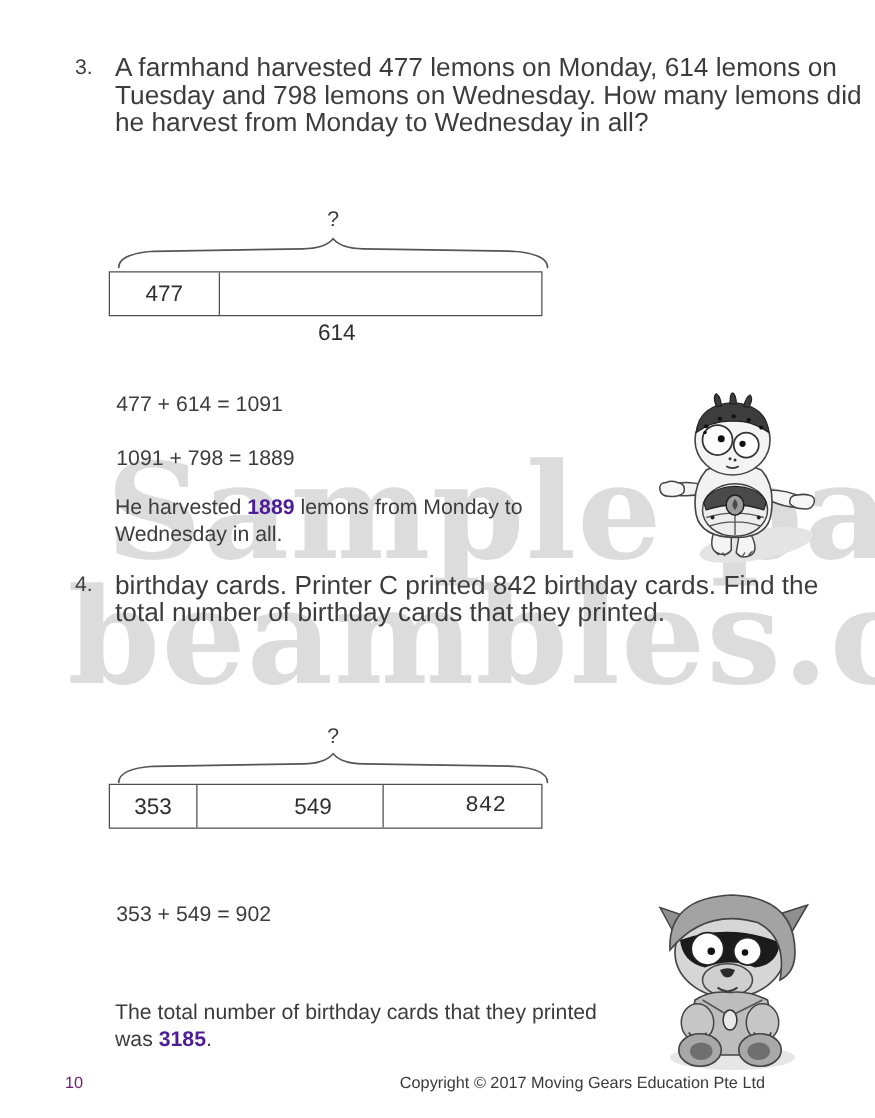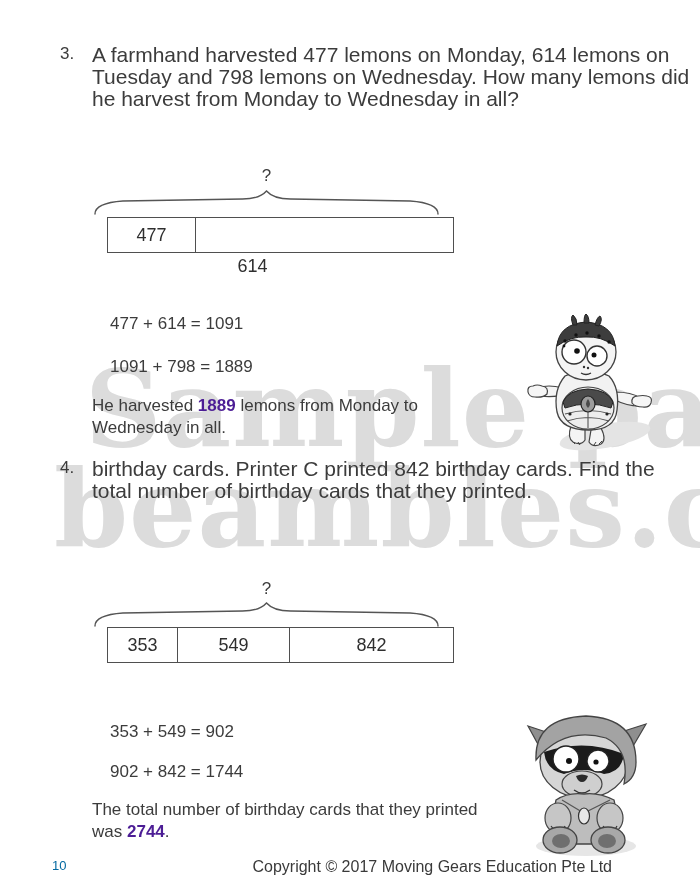--- a/index.html
+++ b/index.html
@@ -15,37 +15,37 @@
   }
   .wm1{left:85px;top:356px;font-size:106px;}
   .wm2{left:54px;top:456px;font-size:106px;}
   
   .qnum{position:absolute;left:60px;font-size:17px;z-index:1;}
   .qtext{position:absolute;left:92px;font-size:21px;line-height:22px;z-index:1;white-space:nowrap;}
   
   .qmark{position:absolute;left:93px;width:347px;text-align:center;font-size:17px;z-index:1;color:#3c3c3c;}
   .brace{position:absolute;left:93px;width:347px;height:26px;z-index:1;}
   .bar{
-    position:absolute;left:107px;width:347px;height:36px;box-sizing:border-box;
-    border:1px solid #4f4f4f;display:flex;z-index:1;background:#fff;
+    position:absolute;left:87px;width:347px;height:36px;box-sizing:border-box;
+    border:1px solid #4f4f4f;display:flex;z-index:1;background:#fff;gap:37px;
   }
   .cell{
     display:flex;align-items:center;justify-content:center;
     font-size:18px;color:#2f2f2f;box-sizing:border-box;
   }
   .cell.div{border-right:1px solid #4f4f4f;}
   .p3c1{width:88px;} .p3c2{width:114px;margin-top:48px;} .p3c3{flex:1;}
-  .p4c1{width:70px;} .p4c2{width:112px;} .p4c3{flex:1;}
+  .p4c1{width:70px;} .p4c2{width:112px;} .p4c3{flex:1;font-family:Liberation Mono, monospace;}
   
-  .eq{position:absolute;left:110px;font-size:17px;z-index:1;white-space:nowrap;text-align:right;}
+  .eq{position:absolute;left:93px;font-size:17px;z-index:1;white-space:nowrap;text-align:right;}
   .ans{position:absolute;left:92px;font-size:17px;z-index:1;white-space:nowrap;}
   .ans b{font-weight:bold;color:#4c1d95;}
   
-  .pagenum{position:absolute;left:52px;top:858px;font-size:13px;color:#0369a1;z-index:1;}
-  .copyright{position:absolute;right:88px;top:858px;font-size:16px;color:#3a3a3a;z-index:1;white-space:nowrap;}
+  .pagenum{position:absolute;left:52px;top:858px;font-size:13px;color:#701a75;z-index:1;}
+  .copyright{position:absolute;right:88px;top:858px;font-size:13px;color:#3a3a3a;z-index:1;white-space:nowrap;}
   
   .mascot{position:absolute;z-index:2;}
   .m-turtle{left:523px;top:314px;}
   .m-raccoon{left:520px;top:708px;}
 </style>
 </head>
 <body>
 
 <div class="page">
 
@@ -128,23 +128,22 @@
   <svg class="brace" style="top:601px" viewBox="0 0 348 26">
     <path d="M2,25 Q2,14 30,12 L150,10 Q167,10 174,2 Q181,10 198,10 L318,12 Q346,14 346,25" fill="none" stroke="#555555" stroke-width="1.4" stroke-linecap="round"></path>
   </svg>
   <div class="bar" style="top:627px">
     <div class="cell div p4c1">353</div>
     <div class="cell div p4c2">549</div>
     <div class="cell p4c3">842</div>
   </div>
 
   <div class="eq" style="top:722px">353 + 549 = 902</div>
-  <div class="eq" style="top:762px">902 + 842 = 1744</div>
   <div class="ans" style="top:800px">The total number of birthday cards that they printed</div>
-  <div class="ans" style="top:822px"><span>was </span><b>2744</b><span>.</span></div>
+  <div class="ans" style="top:822px"><span>was </span><b>3185</b><span>.</span></div>
 
   <svg class="mascot m-raccoon" width="140" height="152" viewBox="0 0 140 152">
     <ellipse cx="66" cy="138" rx="50" ry="10" fill="#e6e6e6"></ellipse>
 
     <path d="M20,40 L8,18 L32,26 Z" fill="#8f8f8f" stroke="#444" stroke-width="1.2"></path>
     <path d="M112,40 L126,16 L101,24 Z" fill="#8f8f8f" stroke="#444" stroke-width="1.2"></path>
 
     <ellipse cx="64" cy="54" rx="44" ry="36" fill="#d6d6d6" stroke="#444" stroke-width="1.3"></ellipse>
 
     <path d="M24,44 Q64,30 104,46 Q102,64 84,66 Q64,58 44,66 Q26,62 24,44 Z" fill="#1b1b1b"></path>

